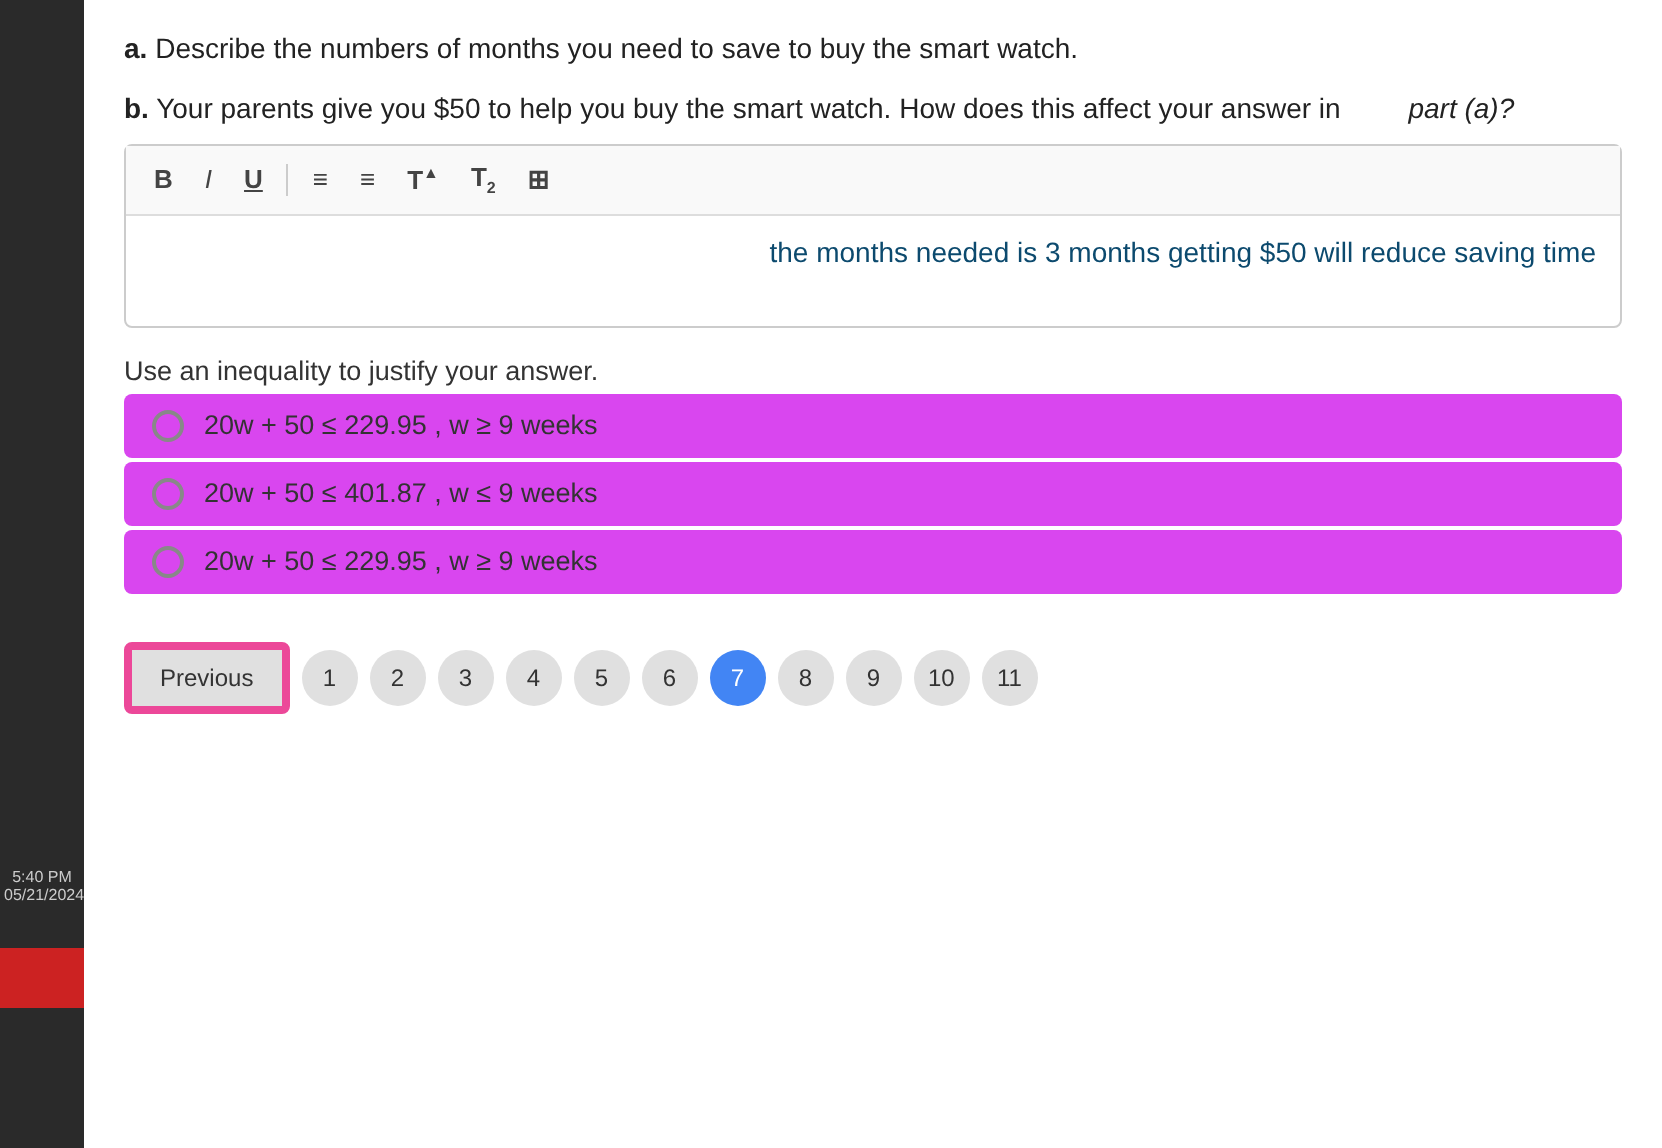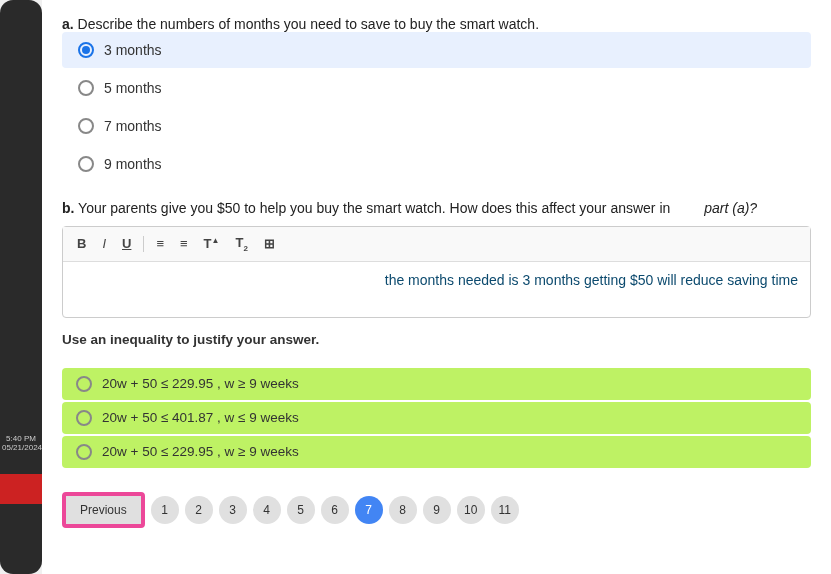--- a/index.html
+++ b/index.html
@@ -15,21 +15,20 @@
     .sidebar {
       width: 42px;
       background: #2a2a2a;
       height: 100%;
       display: flex;
       flex-direction: column;
       align-items: center;
       padding-top: 10px;
       flex-shrink: 0;
       position: relative;
-      border-radius: 13px;
     }
 
     .sidebar-clock {
       color: #ccc;
       font-size: 8px;
       text-align: center;
       position: absolute;
       bottom: 120px;
       left: 0;
       right: 0;
@@ -48,20 +47,21 @@
     .main-content {
       flex: 1;
       background: #fff;
       overflow-y: auto;
       padding: 16px 20px;
     }
 
     .question-a {
       font-size: 14px;
       color: #222;
+      margin-bottom: 14px;
     }
 
     .question-a span.bold {
       font-weight: bold;
     }
 
     .radio-group {
       display: flex;
       flex-direction: column;
       gap: 2px;
@@ -166,38 +166,37 @@
       padding: 10px 12px;
       min-height: 55px;
       font-size: 14px;
       color: #0c4a6e;
       text-align: right;
     }
 
     .use-inequality-label {
       font-size: 13.5px;
       color: #333;
-      margin-bottom: 21px;
-      font-weight: bold;
+      margin-bottom: 4px;
     }
 
     .inequality-group {
       display: flex;
       flex-direction: column;
       gap: 2px;
       margin-bottom: 16px;
     }
 
     .inequality-option {
       display: flex;
       align-items: center;
       padding: 8px 14px;
       font-size: 13.5px;
       color: #333;
-      background: #bef264;
+      background: #d946ef;
       border-radius: 4px;
       cursor: pointer;
       gap: 10px;
     }
 
     .inequality-option.selected {
       background: #e8f0fe;
     }
 
     .bottom-bar {
@@ -253,38 +252,20 @@
   <div class="sidebar-red-bar"></div>
 </div>
 
 <div class="main-content">
 
   <div class="question-a">
     <span class="bold">a.</span>
     <span>Describe the numbers of months you need to save to buy the smart watch.</span>
   </div>
 
-  <div class="radio-group">
-    <div class="radio-option selected">
-      <div class="radio-circle filled"></div>
-      <span>3 months</span>
-    </div>
-    <div class="radio-option">
-      <div class="radio-circle"></div>
-      <span>5 months</span>
-    </div>
-    <div class="radio-option">
-      <div class="radio-circle"></div>
-      <span>7 months</span>
-    </div>
-    <div class="radio-option">
-      <div class="radio-circle"></div>
-      <span>9 months</span>
-    </div>
-  </div>
 
   <div class="question-b">
     <span class="bold">b.</span>
     <span>Your parents give you $50 to help you buy the smart watch. How does this affect your answer in</span>
     <span class="italic">part (a)?</span>
   </div>
 
   <div class="text-editor">
     <div class="editor-toolbar">
       <button class="toolbar-btn">B</button>

